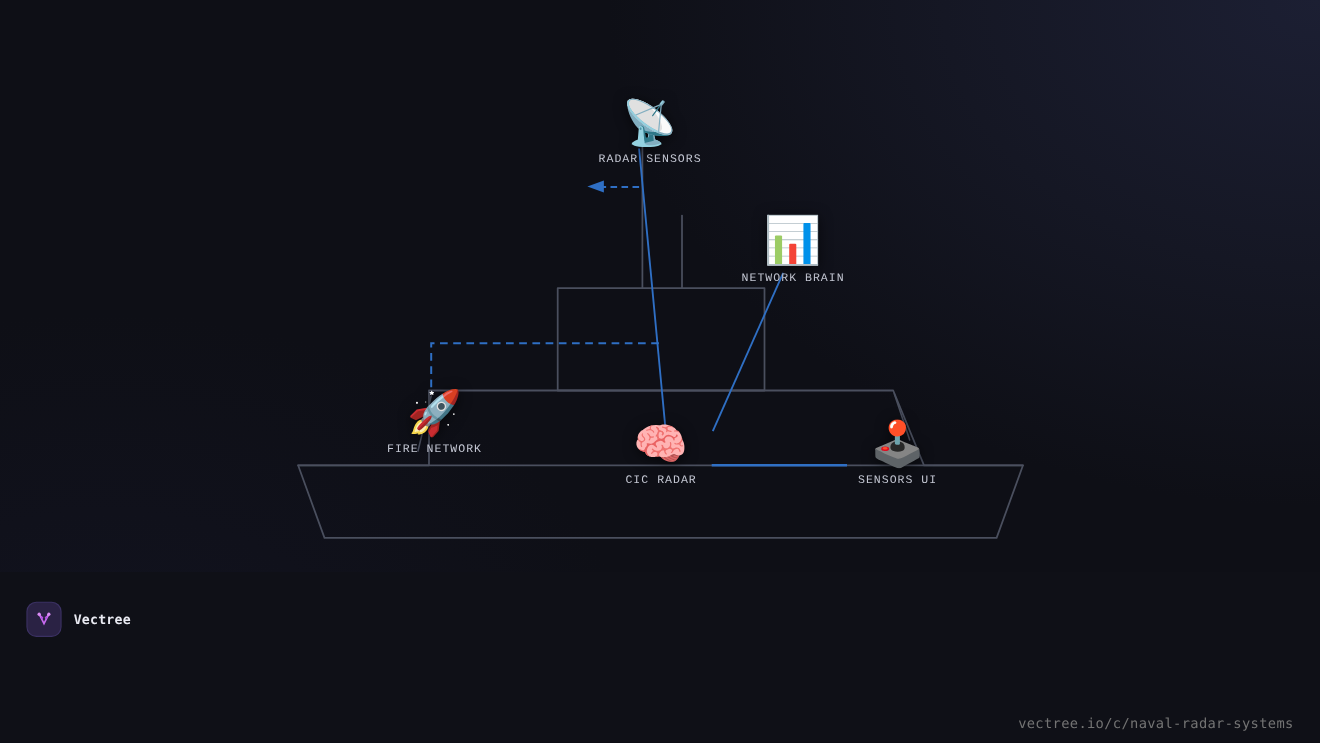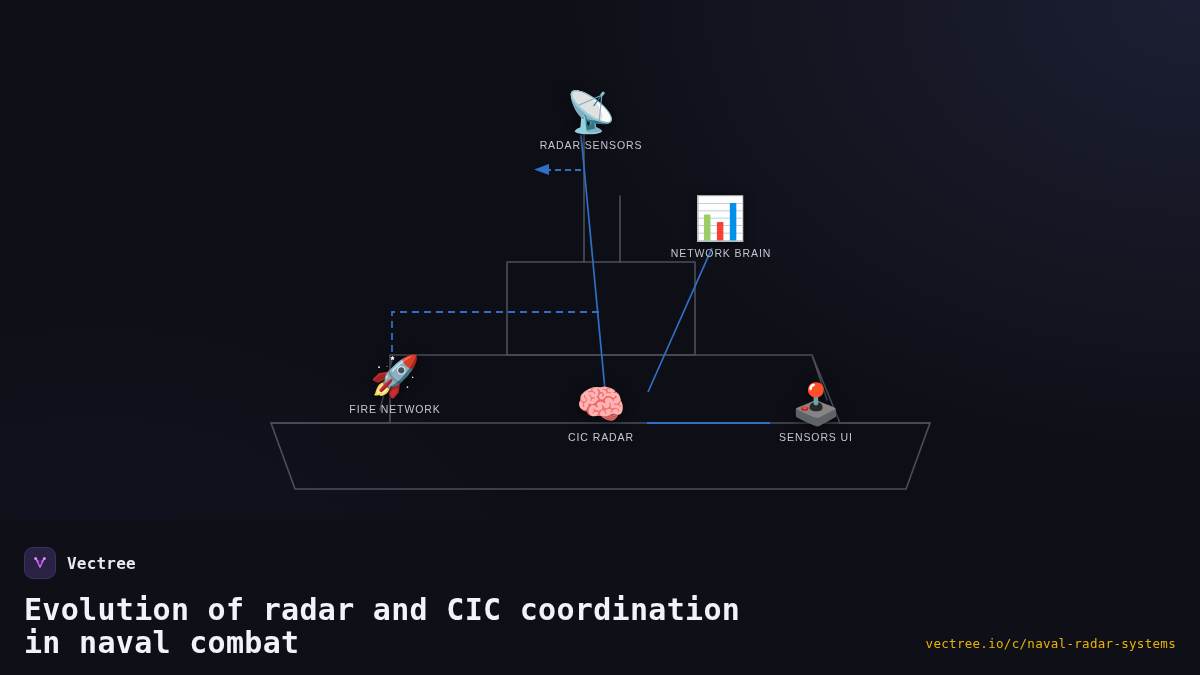--- a/index.html
+++ b/index.html
@@ -43,21 +43,21 @@
   }
   .node-icon {
     font-size: 40px;
     line-height: 1;
     display: block;
     text-align: center;
     filter: drop-shadow(0 2px 6px rgba(0,0,0,.6));
   }
   .node-label {
     margin-top: 7px;
-    font-family: Liberation Sans, sans-serif;
+    font-family: Liberation Mono, monospace;
     font-size: 10.5px;
     letter-spacing: 0.9px;
     color: #c5c8d4;
     white-space: nowrap;
     text-align: center;
   }
 
   #node-radar   { left: 591px; top: 92px;  }
   #node-network { left: 721px; top: 198px; }
   #node-fire    { left: 395px; top: 356px; }
@@ -89,46 +89,46 @@
     border-radius: 9px;
     background: #2a2244;
     border: 1px solid #3b3163;
     display: flex;
     align-items: center;
     justify-content: center;
     flex: 0 0 auto;
   }
   #brand-name {
     font-family: "DejaVu Sans Mono", "Liberation Mono", monospace;
-    font-size: 16px;
+    font-size: 12px;
     font-weight: bold;
     color: #e9eaf2;
     letter-spacing: 0.2px;
   }
 
   #title {
     margin-top: 13px;
     font-family: "DejaVu Sans Mono", "Liberation Mono", monospace;
     font-weight: bold;
     font-size: 30px;
     line-height: 33px;
     letter-spacing: 0.3px;
     color: #f2f3f8;
     max-width: 880px;
     white-space: pre-line;
   }
 
   #url {
     position: absolute;
     right: 24px;
-    bottom: 24px;
+    bottom: 10px;
     font-family: "DejaVu Sans Mono", "Liberation Mono", monospace;
     font-size: 12.5px;
     letter-spacing: 0.3px;
-    color: #eab308;
+    color: #737373;
   }
 </style>
 </head>
 <body>
 
 <div id="stage">
 
   <div id="diagram">
     <svg width="1200" height="520" viewBox="0 0 1200 520">
 
@@ -202,19 +202,17 @@
           </g>
           <circle cx="5.6" cy="5.4" r="1.5" fill="#d98cf5"></circle>
           <circle cx="14.4" cy="5.4" r="1.5" fill="#d98cf5"></circle>
           <circle cx="8.2" cy="8.6" r="1.1" fill="#b255e0"></circle>
           <circle cx="11.8" cy="8.6" r="1.1" fill="#b255e0"></circle>
         </svg>
       </span>
       <span id="brand-name">Vectree</span>
     </div>
 
-    <div id="title">Evolution of radar and CIC coordination
-in naval combat</div>
 
     <div id="url">vectree.io/c/naval-radar-systems</div>
   </div>
 
 </div>
 
 </body></html>

